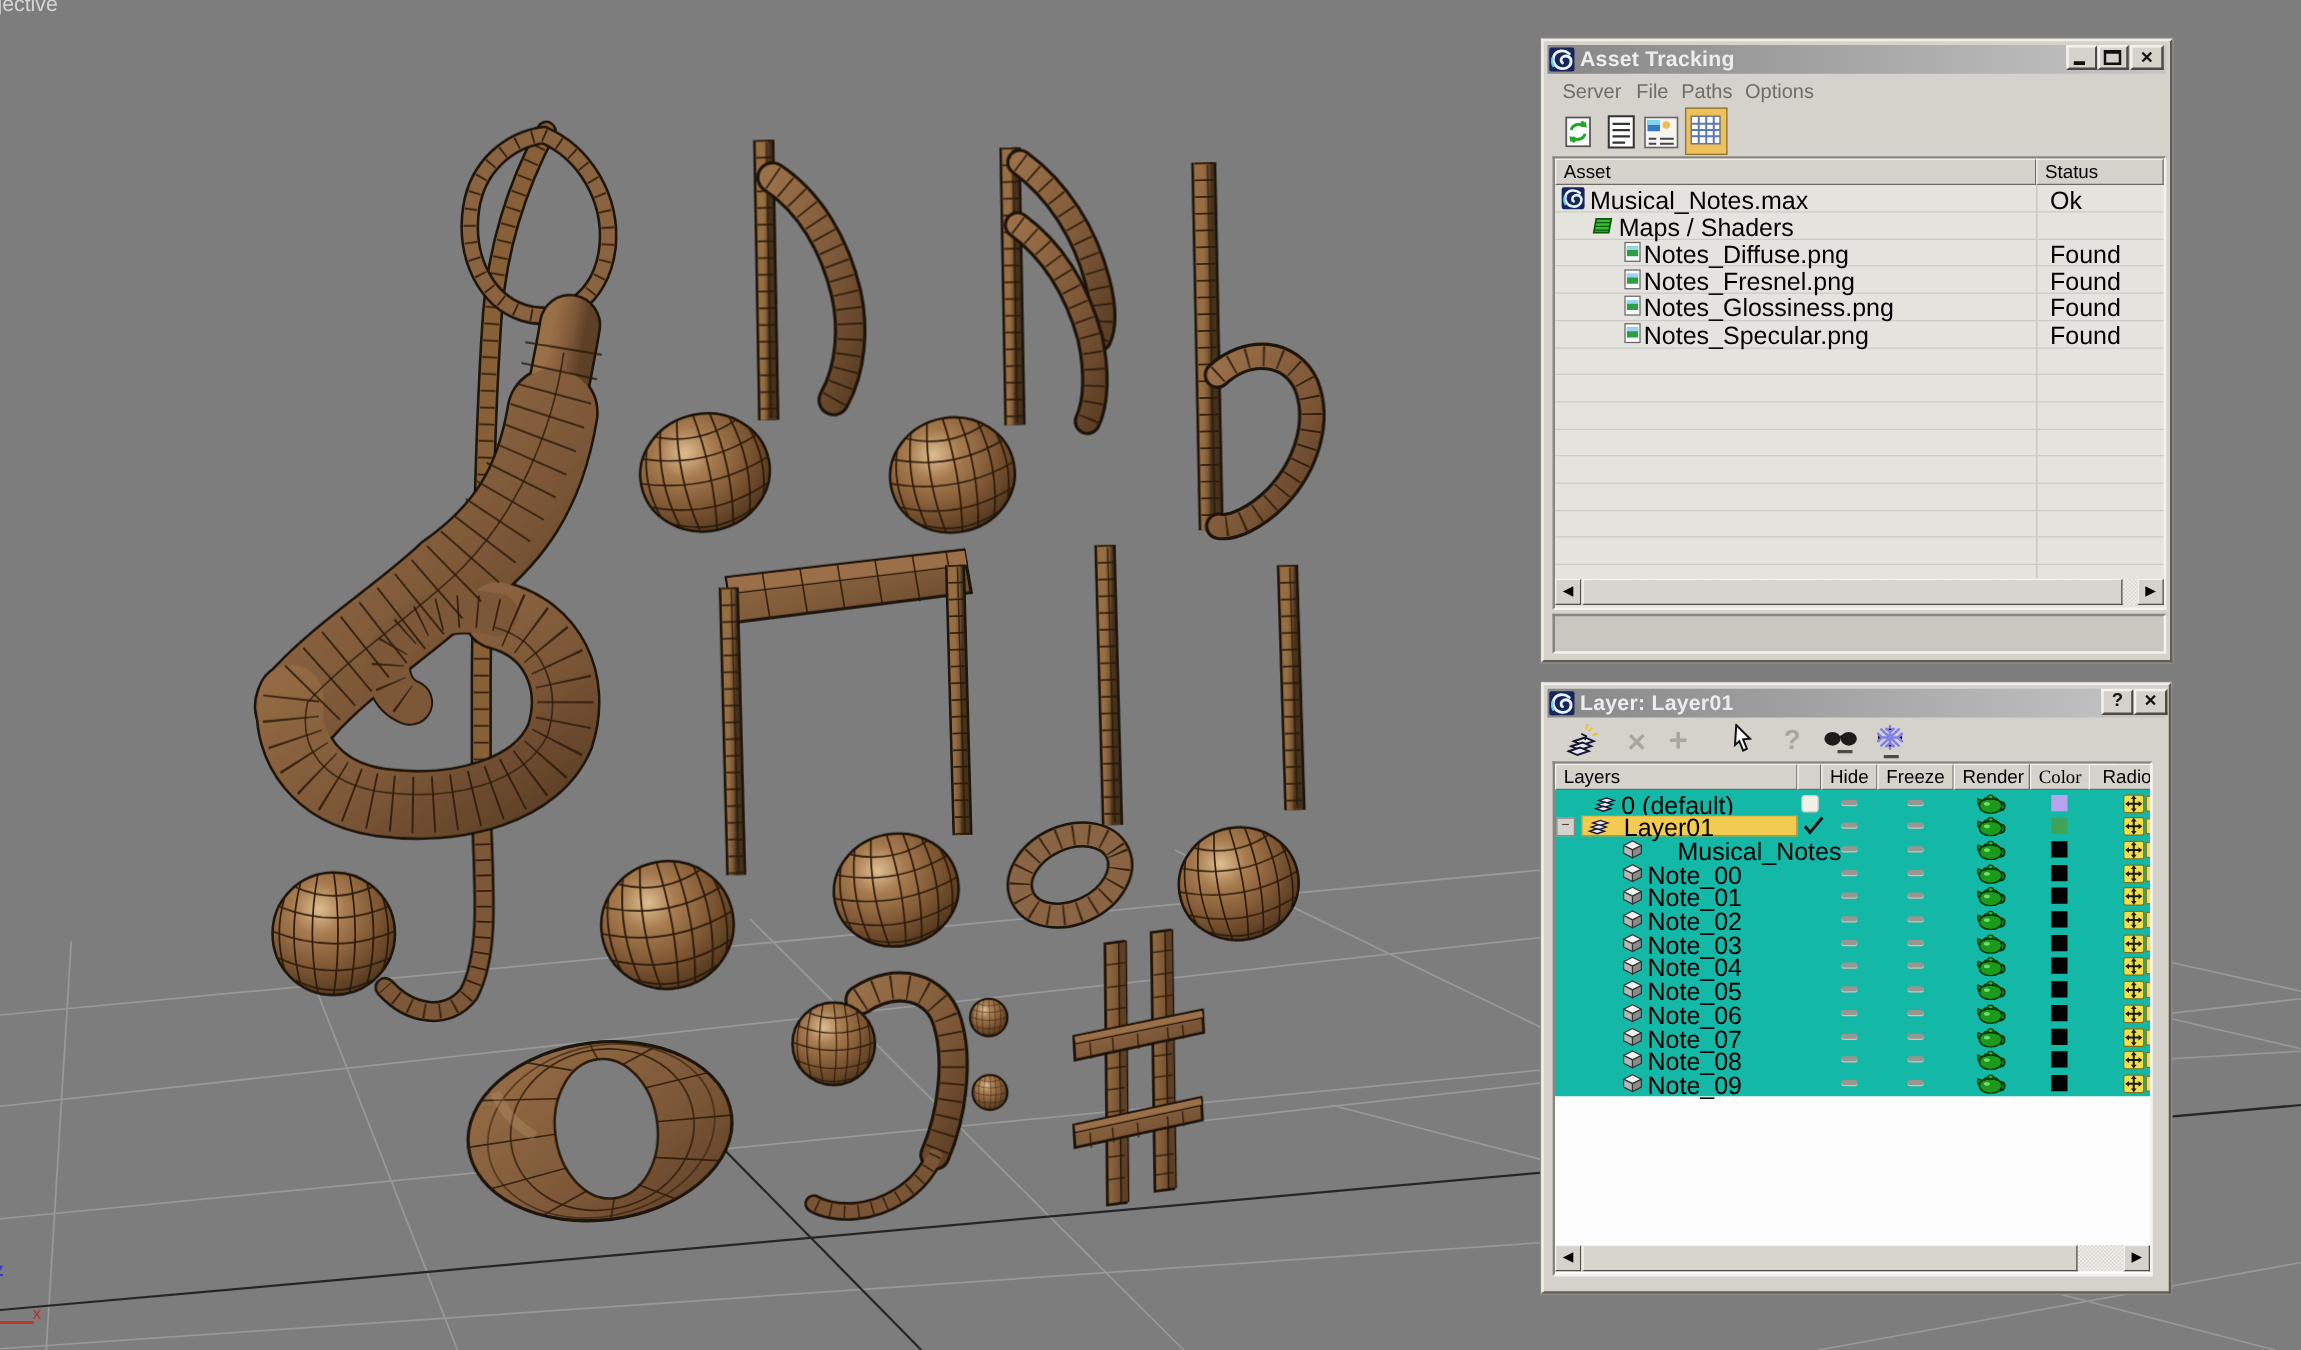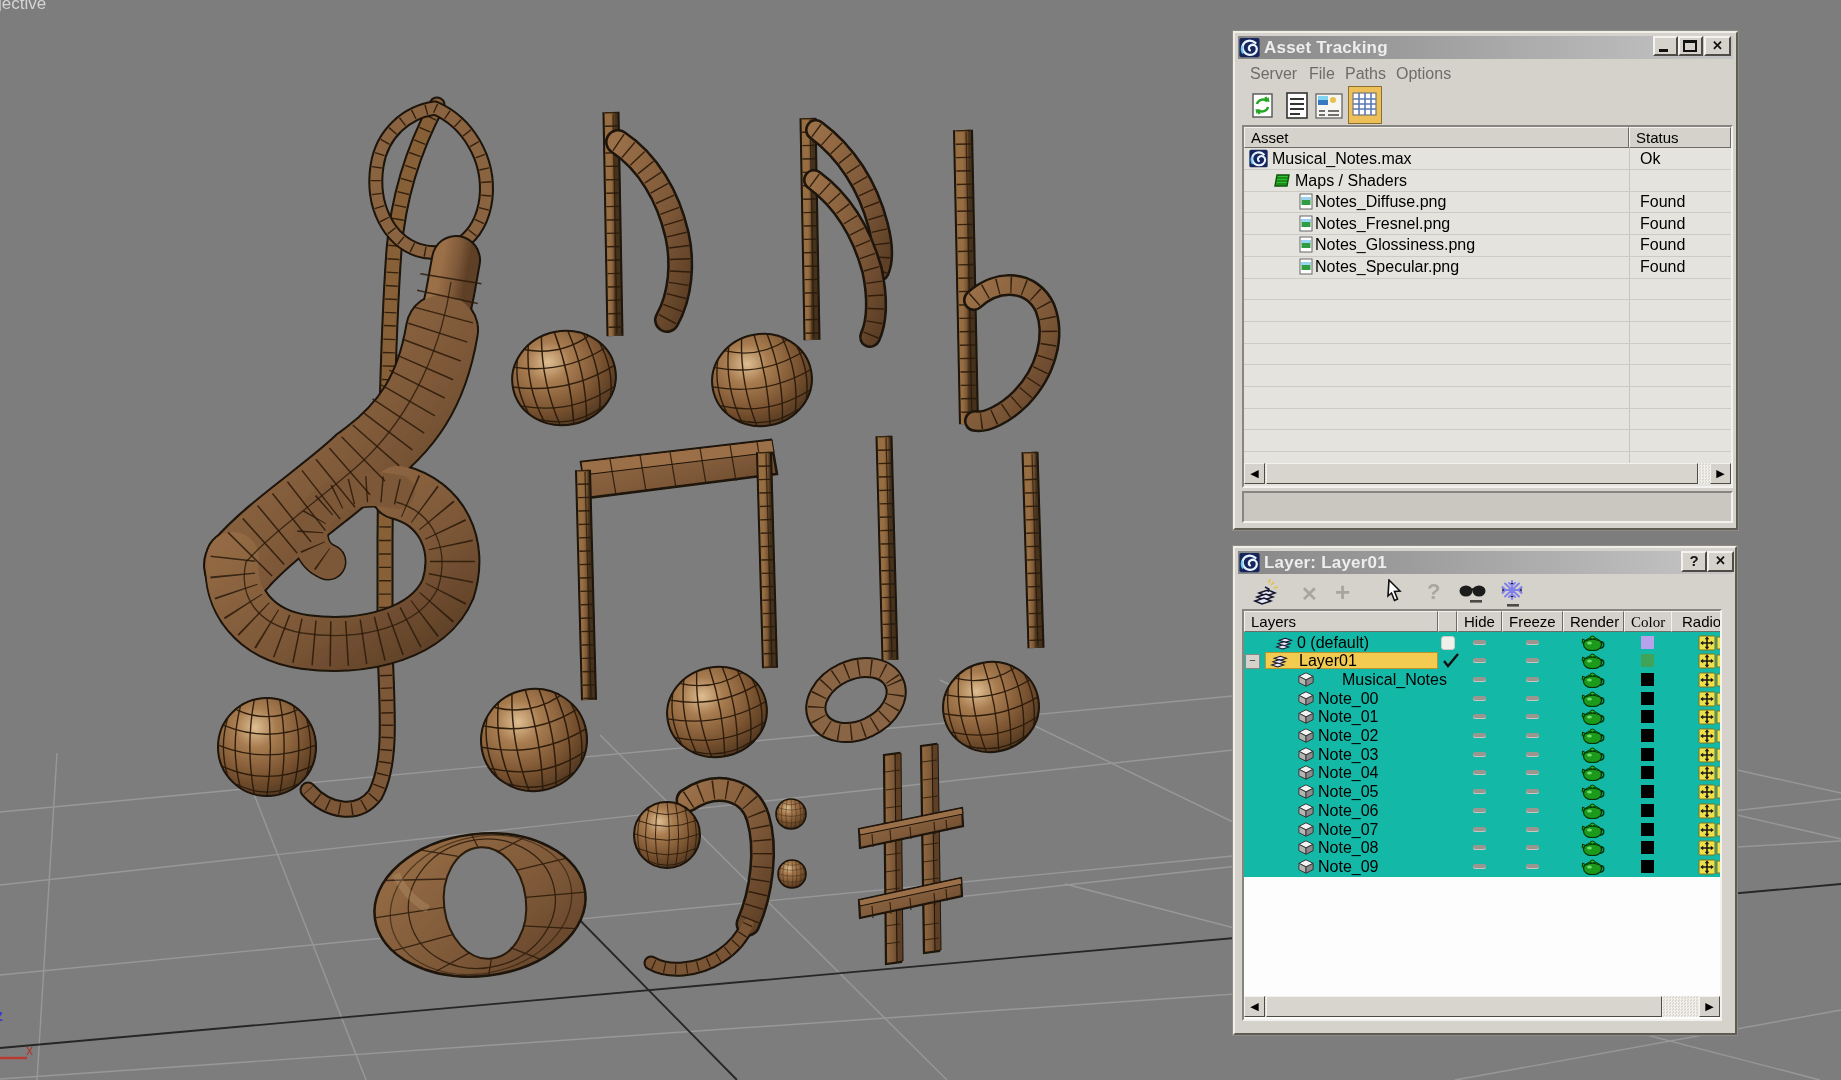--- a/index.html
+++ b/index.html
@@ -13,21 +13,21 @@
 .tico{width:23px;height:22px;margin-left:0px;flex:0 0 auto;}
 .wbtn{position:absolute;top:3px;width:24px;height:16px;background:#d5d2cb;
 border-top:2px solid #f4f2ee;border-left:2px solid #f4f2ee;border-right:2px solid #4e4b45;border-bottom:2px solid #4e4b45;
 font-size:13px;font-weight:bold;color:#111;text-align:center;line-height:15px;}
 .sunk{position:absolute;border-top:2px solid #878580;border-left:2px solid #878580;
 border-right:2px solid #f4f2ee;border-bottom:2px solid #f4f2ee;}
 .hdrcell{position:absolute;top:0;height:21px;background:#d5d2cb;
 border-top:1px solid #f4f2ee;border-left:1px solid #f4f2ee;border-right:1px solid #6e6b65;border-bottom:1px solid #6e6b65;
 font-size:15px;color:#000;padding-left:6px;box-sizing:border-box;line-height:20px;}
 .mtxt{font-size:16px;color:#6e6c68;}
-.rowt{position:absolute;font-size:16px;color:#000;white-space:nowrap;}
+.rowt{position:absolute;font-size:20px;color:#000;white-space:nowrap;}
 .dash{position:absolute;width:13px;height:4px;background:#98968f;border-radius:2px;box-shadow:0 1px 0 #c8c6c0;}
 .sb{position:absolute;height:21px;}
 .sbtn{position:absolute;top:0;width:21px;height:21px;background:#d5d2cb;
 border-top:1.5px solid #f4f2ee;border-left:1.5px solid #f4f2ee;border-right:1.5px solid #4e4b45;border-bottom:1.5px solid #4e4b45;
 box-sizing:border-box;text-align:center;line-height:18px;font-size:11px;color:#000;}
 .sthumb{position:absolute;top:0;height:21px;background:#d8d5ce;
 border-top:1.5px solid #f4f2ee;border-left:1.5px solid #f4f2ee;border-right:1.5px solid #4e4b45;border-bottom:1.5px solid #4e4b45;box-sizing:border-box;}
 .strack{position:absolute;top:0;height:21px;background:#eceae5;}
 </style>
 </head>

